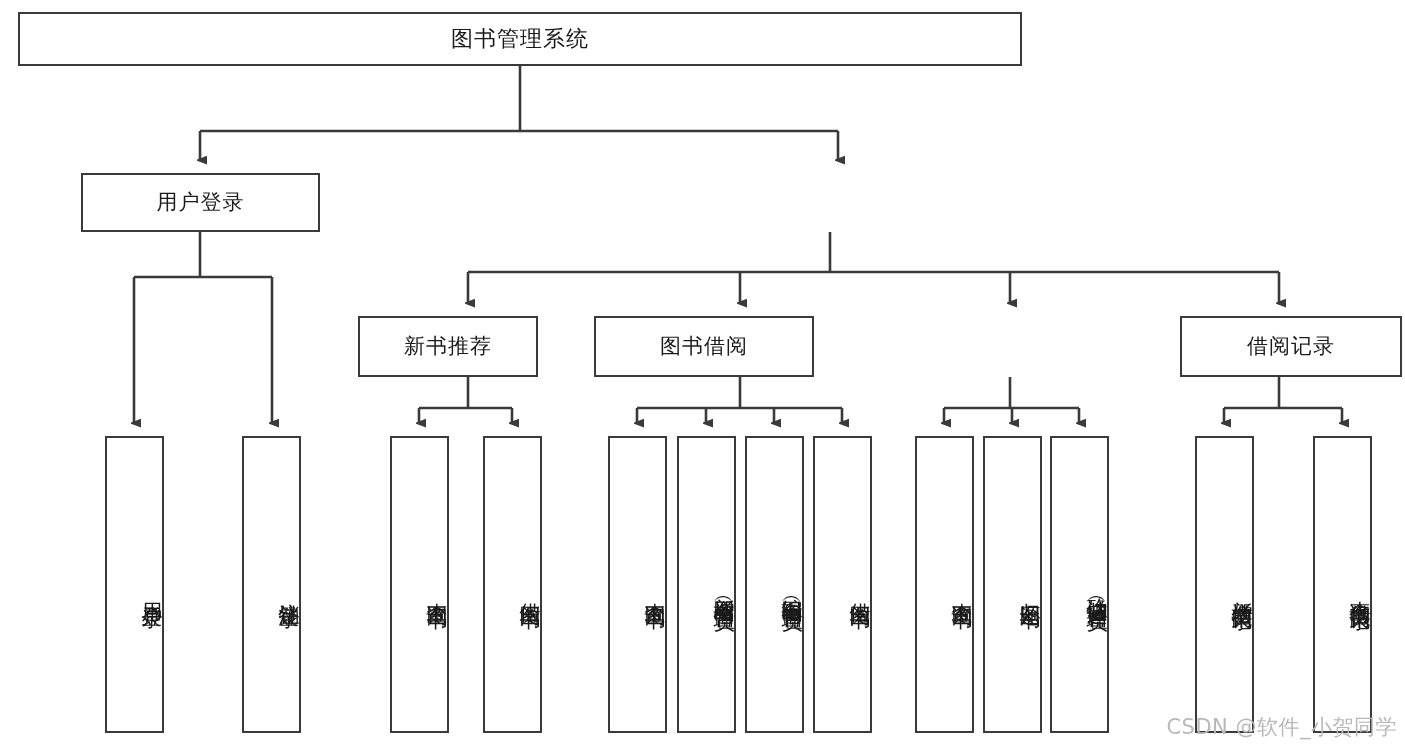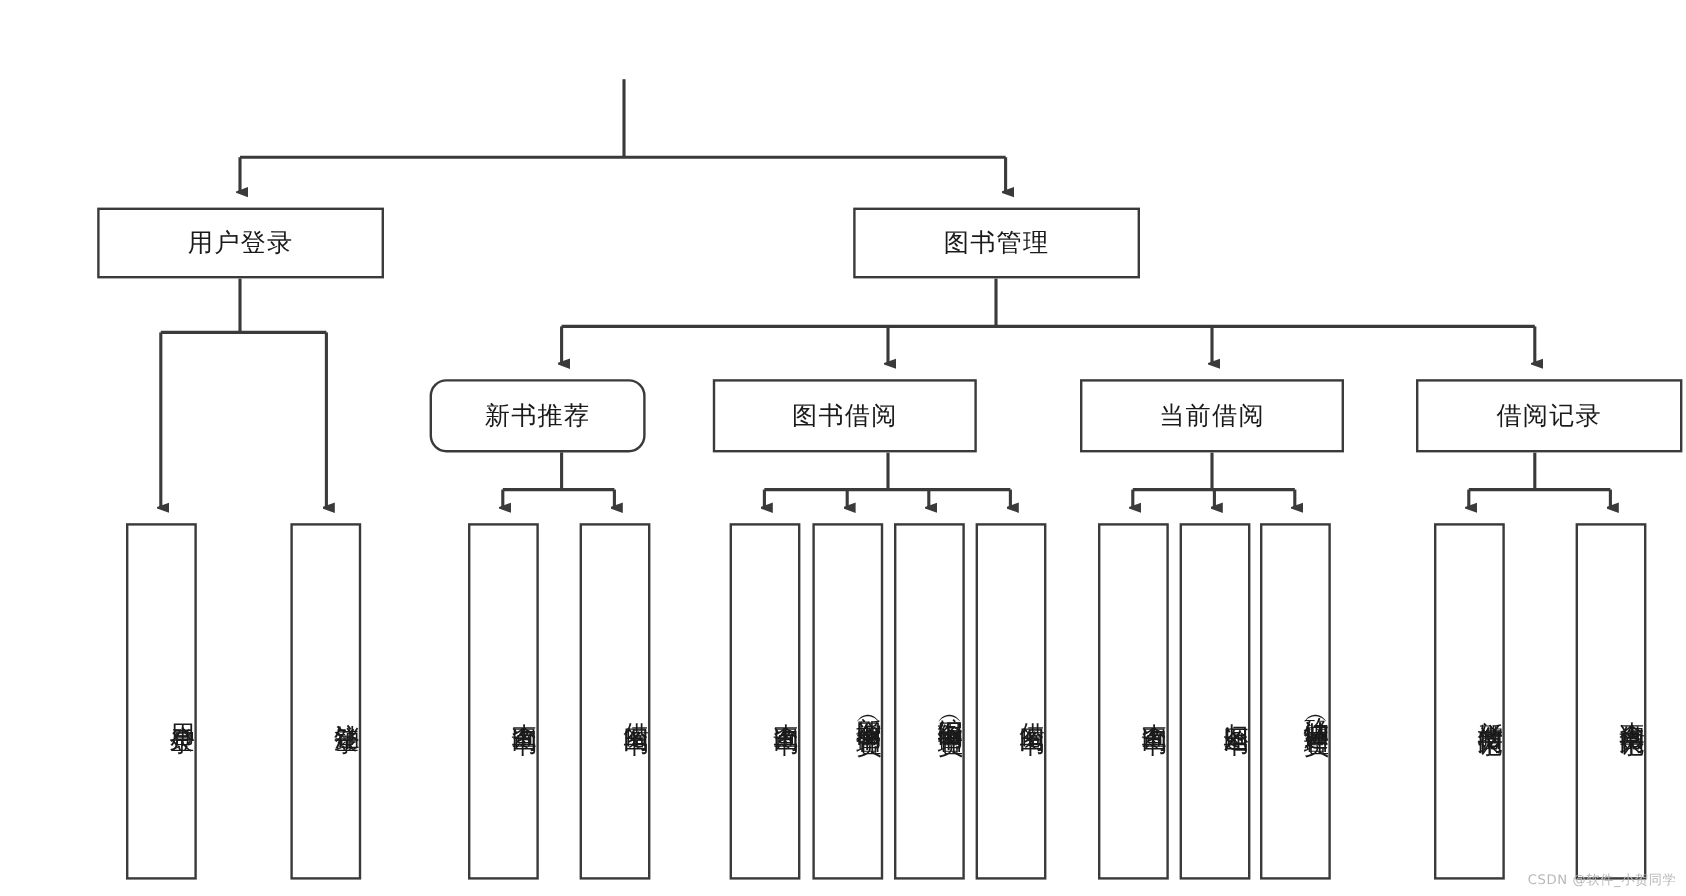--- a/index.html
+++ b/index.html
@@ -55,21 +55,21 @@
   }
   .vert-label {
     writing-mode: vertical-rl;
     text-orientation: upright;
     white-space: nowrap;
   }
   .watermark {
     position: absolute;
     right: 8px;
     bottom: 6px;
-    font-size: 11px;
+    font-size: 21px;
     color: #b8b8b8;
     letter-spacing: 0.5px;
     white-space: nowrap;
   }
 </style>
 </head>
 <body>
 
 <div id="canvas" style="background: rgb(255, 255, 255);">
 
@@ -116,27 +116,26 @@
       <path d="M1012,408 L1012,423" marker-end="url(#arrow)"></path>
       <path d="M1079,408 L1079,423" marker-end="url(#arrow)"></path>
 
       <path d="M1279,377 L1279,408"></path>
       <path d="M1224,408 L1342,408"></path>
       <path d="M1224,408 L1224,423" marker-end="url(#arrow)"></path>
       <path d="M1342,408 L1342,423" marker-end="url(#arrow)"></path>
     </g>
   </svg>
 
+  <div class="node horiz root" id="node-root" style="left: 18px; top: 12px; width: 1004px; height: 54px; border-color: rgb(58, 58, 58);">图书管理系统</div>
 
   <div class="node horiz" id="node-l1-0" style="left: 81px; top: 173px; width: 239px; height: 59px; border-color: rgb(58, 58, 58);">用户登录</div>
-  <div class="node horiz" id="node-l1-1" style="left: 711px; top: 173px; width: 239px; height: 59px; border-color: rgb(58, 58, 58);">图书管理</div>
 
-  <div class="node horiz" id="node-l2-0" style="left: 358px; top: 316px; width: 180px; height: 61px; border-color: rgb(58, 58, 58); border-radius: 14px;">新书推荐</div>
+  <div class="node horiz" id="node-l2-0" style="left: 358px; top: 316px; width: 180px; height: 61px; border-color: rgb(58, 58, 58);">新书推荐</div>
   <div class="node horiz" id="node-l2-1" style="left: 594px; top: 316px; width: 220px; height: 61px; border-color: rgb(58, 58, 58);">图书借阅</div>
-  <div class="node horiz" id="node-l2-2" style="left: 900px; top: 316px; width: 220px; height: 61px; border-color: rgb(58, 58, 58);">当前借阅</div>
   <div class="node horiz" id="node-l2-3" style="left: 1180px; top: 316px; width: 222px; height: 61px; border-color: rgb(58, 58, 58);">借阅记录</div>
 
   <div class="node vert" id="node-leaf-0" style="left: 105px; top: 436px; width: 59px; height: 297px; border-color: rgb(58, 58, 58);">
     <span class="vert-label">用户登录</span>
   </div>
   <div class="node vert" id="node-leaf-1" style="left: 242px; top: 436px; width: 59px; height: 297px; border-color: rgb(58, 58, 58);">
     <span class="vert-label">注销登录</span>
   </div>
   <div class="node vert" id="node-leaf-2" style="left: 390px; top: 436px; width: 59px; height: 297px; border-color: rgb(58, 58, 58);">
     <span class="vert-label">查询图书</span>

